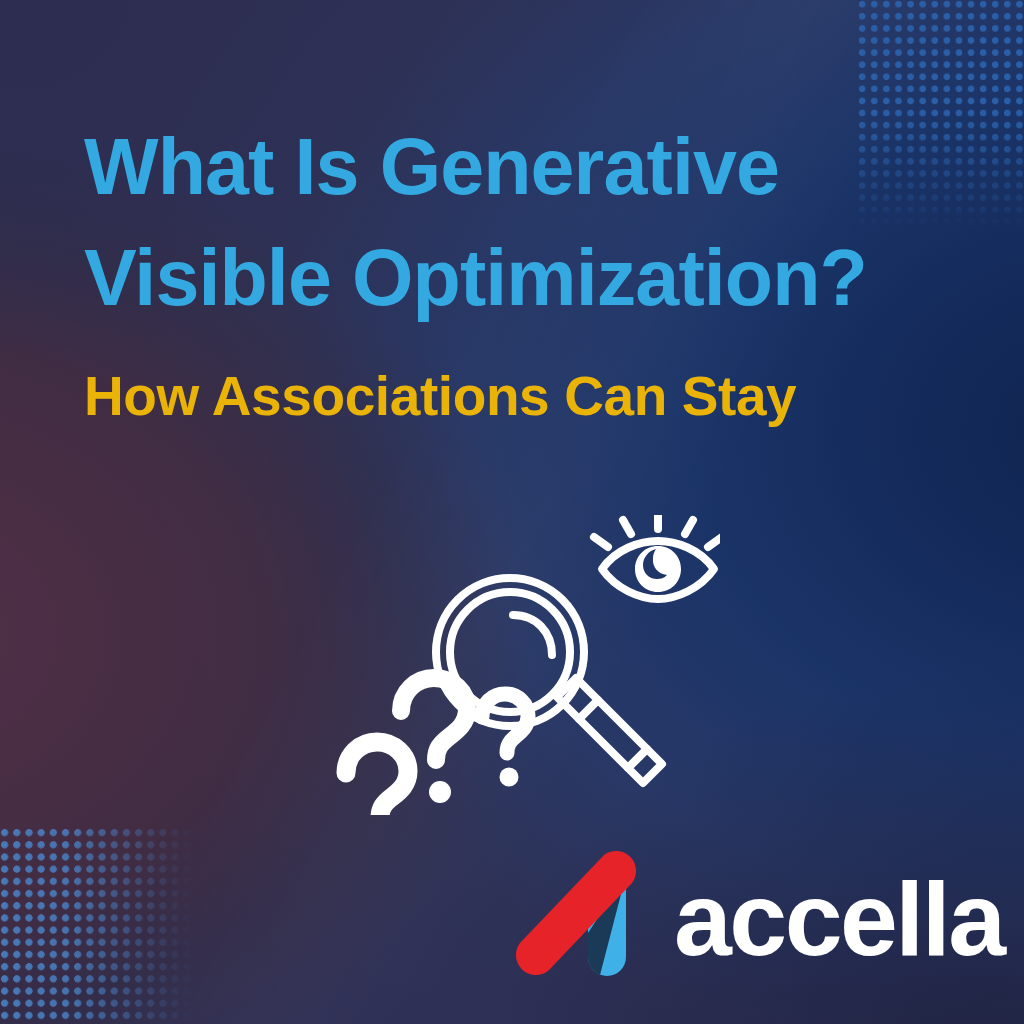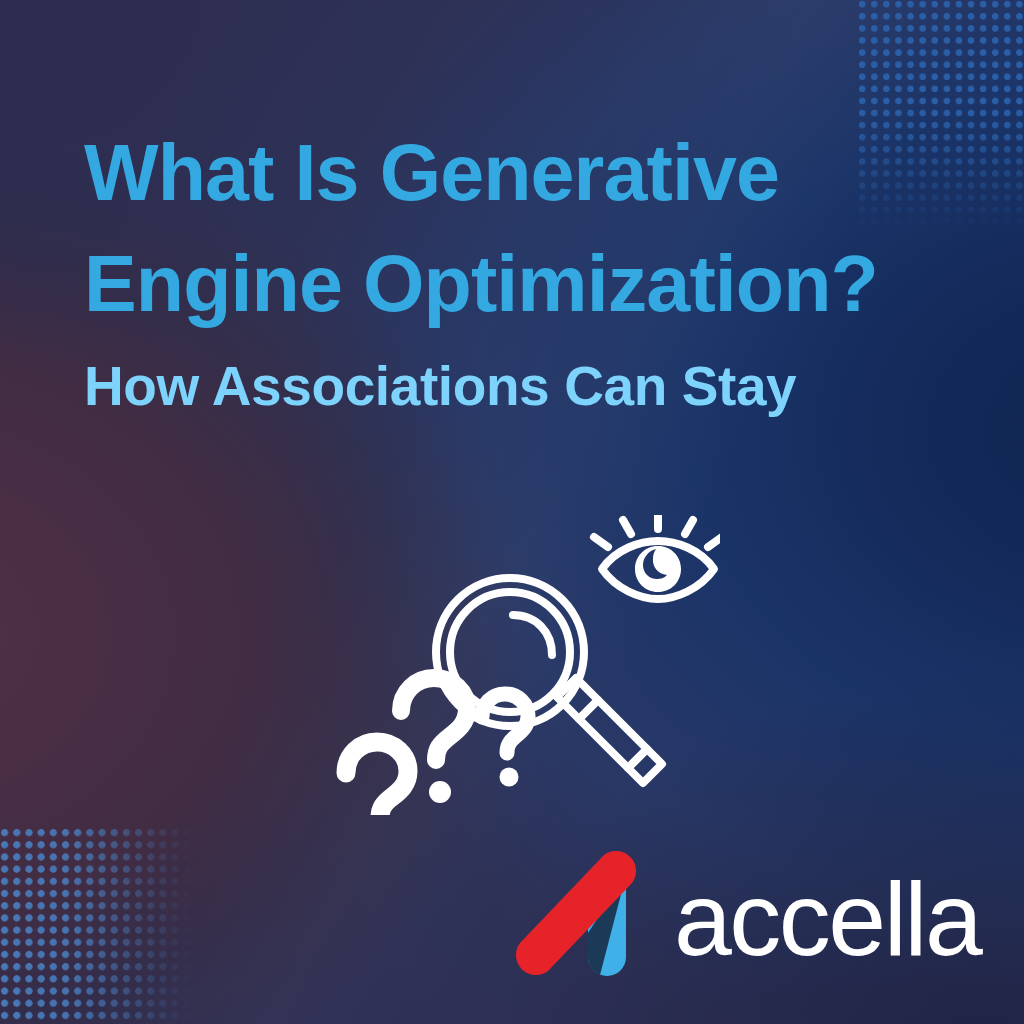--- a/index.html
+++ b/index.html
@@ -76,38 +76,38 @@
     background-image:radial-gradient(circle at 4.6px 4.6px, #4a7fc1 3.3px, rgba(74,127,193,0) 3.8px);
     background-size:12.2px 12.2px;
     -webkit-mask-image:linear-gradient(to right, rgba(0,0,0,1) 0%, rgba(0,0,0,0.92) 34%, rgba(0,0,0,0.45) 66%, rgba(0,0,0,0.10) 90%, rgba(0,0,0,0) 100%);
             mask-image:linear-gradient(to right, rgba(0,0,0,1) 0%, rgba(0,0,0,0.92) 34%, rgba(0,0,0,0.45) 66%, rgba(0,0,0,0.10) 90%, rgba(0,0,0,0) 100%);
     opacity:0.92;
   }
 
   
   .text-block {
     position:absolute;
-    left:84px; top:118px;
+    left:84px; top:112px;
     width:880px;
   }
   .headline {
     color:#34a8e0;
     font-size:79px;
     line-height:1.40;
     font-weight:800;
     letter-spacing:-0.9px;
     white-space:nowrap;
   }
   .subtitle {
-    color:#7dd3fc;
+    color:#eab308;
     font-size:55px;
     line-height:1.42;
     font-weight:600;
     letter-spacing:-0.4px;
-    margin-top:8px;
+    margin-top:24px;
     white-space:nowrap;
   }
 
   
   .illustration {
     position:absolute;
     left:330px; top:515px;
     width:390px; height:300px;
   }
   .illustration svg { display:block; width:100%; height:100%; }
@@ -119,21 +119,21 @@
     width:460px; height:140px;
     display:flex;
     align-items:center;
     gap:14px;
   }
   .logo-mark { width:152px; height:140px; flex:0 0 auto; }
   .logo-mark svg { display:block; width:100%; height:100%; }
   .logo-word {
     color:#ffffff;
     font-size:104px;
-    font-weight:400;
+    font-weight:700;
     letter-spacing:-2.5px;
     line-height:1;
     margin-top:8px;
     white-space:nowrap;
   }
 </style>
 </head>
 <body>
 
 <div class="card">
@@ -142,21 +142,21 @@
   <div class="bg-blue"></div>
   <div class="bg-plum"></div>
   <div class="bg-darkcorner"></div>
   <div class="bg-sheen"></div>
 
   <div class="dots dots-tr"></div>
   <div class="dots dots-bl"></div>
 
   <div class="text-block">
     <div class="headline">What Is Generative</div>
-    <div class="headline">Engine Optimization?</div>
+    <div class="headline">Visible Optimization?</div>
     <div class="subtitle">How Associations Can Stay</div>
   </div>
 
   <div class="illustration">
     <svg viewBox="0 0 390 300" xmlns="http://www.w3.org/2000/svg">
       <g fill="none" stroke="#ffffff" stroke-linecap="round" stroke-linejoin="round">
 
         <g transform="translate(268,14)">
           <path d="M4 40 C18 20, 42 12, 60 12 C78 12, 102 20, 116 40
                    C102 60, 78 70, 60 70 C42 70, 18 60, 4 40 Z" stroke-width="8"></path>

